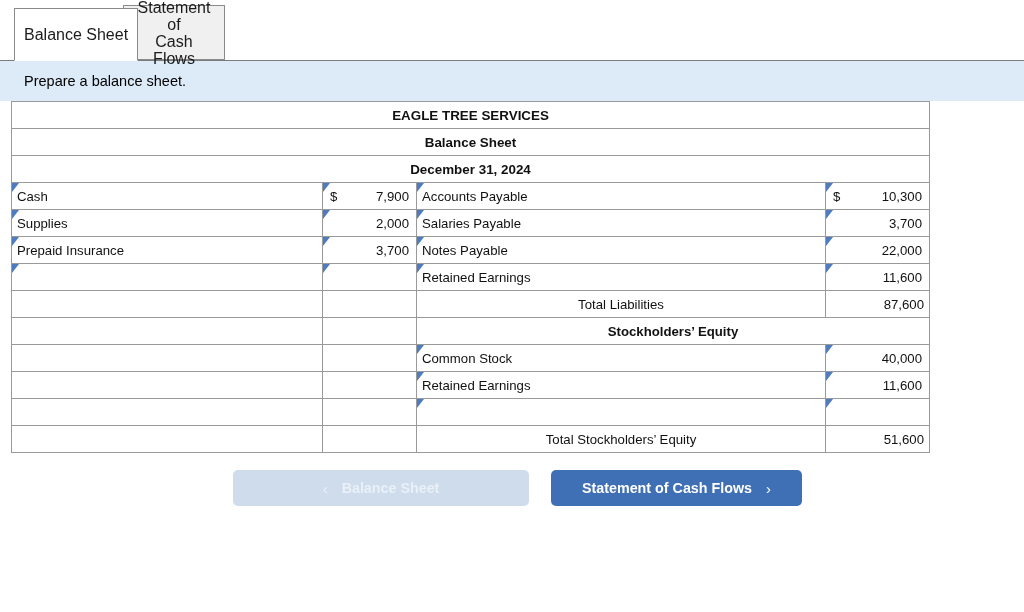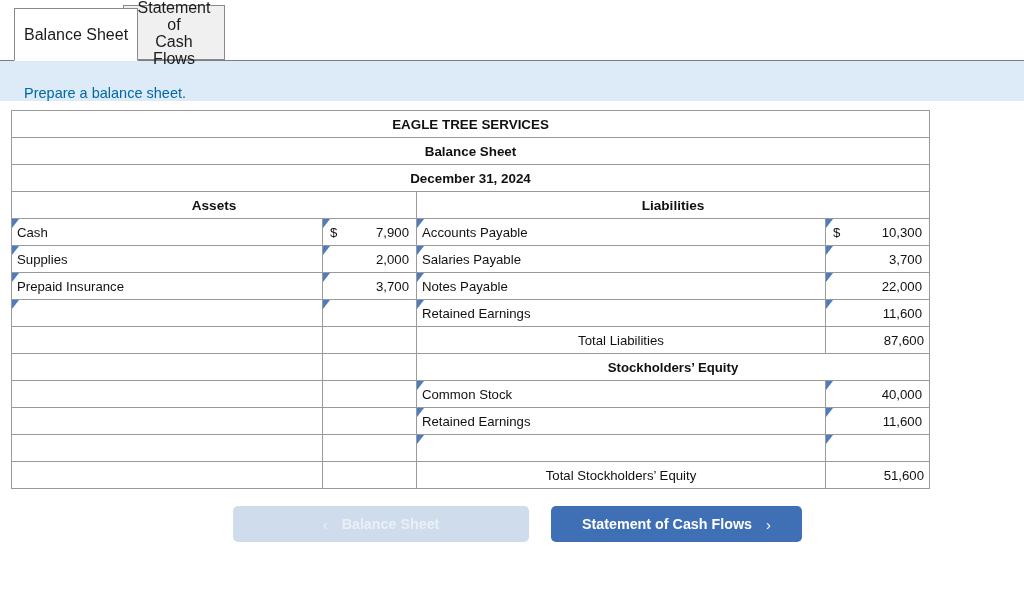--- a/index.html
+++ b/index.html
@@ -54,30 +54,30 @@
   }
   .tab.inactive .tab-label { white-space: pre-line; }
 
   
   .instruction {
     box-sizing: border-box;
     width: 1024px;
     height: 40px;
     background: #ddeaf7;
     display: flex;
-    align-items: flex-end;
+    align-items: center;
     padding-left: 24px;
     font-size: 14.5px;
-    color: #0369a1;
+    color: #000000;
   }
 
   
   .sheet-wrap {
     padding-left: 11px;
-    padding-top: 9px;
+    padding-top: 0;
   }
   table.sheet {
     border-collapse: collapse;
     table-layout: fixed;
     width: 918px;
     font-size: 13.2px;
     color: #111111;
   }
   table.sheet td {
     border: 1px solid #9a9a9a;
@@ -208,24 +208,20 @@
     <tr class="title-row">
       <td colspan="4">EAGLE TREE SERVICES</td>
     </tr>
     <tr class="title-row">
       <td colspan="4">Balance Sheet</td>
     </tr>
     <tr class="title-row">
       <td colspan="4">December 31, 2024</td>
     </tr>
 
-    <tr class="section-row">
-      <td colspan="2">Assets</td>
-      <td colspan="2">Liabilities</td>
-    </tr>
 
     <tr>
       <td class="input lbl">Cash</td>
       <td class="input amt">
         <span class="money">
           <span class="sym">$</span>
           <span>7,900</span>
         </span>
       </td>
       <td class="input lbl">Accounts Payable</td>

